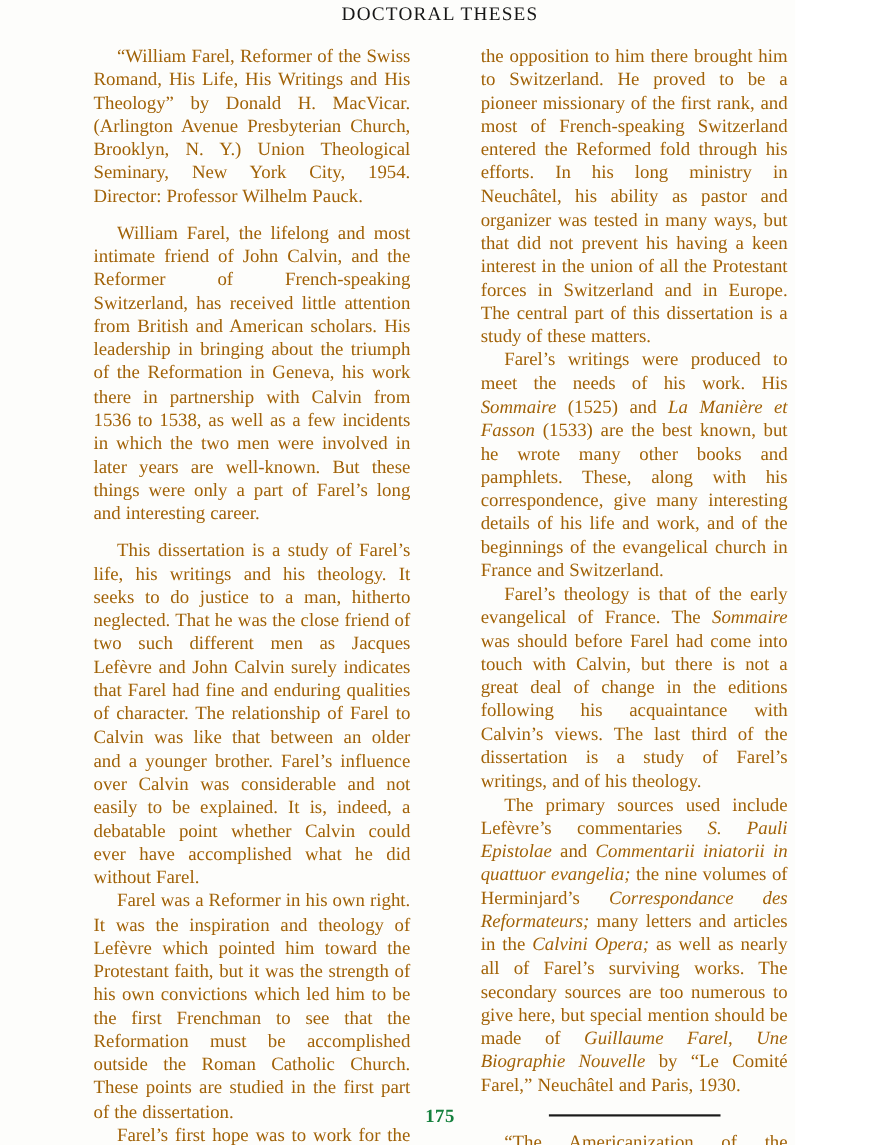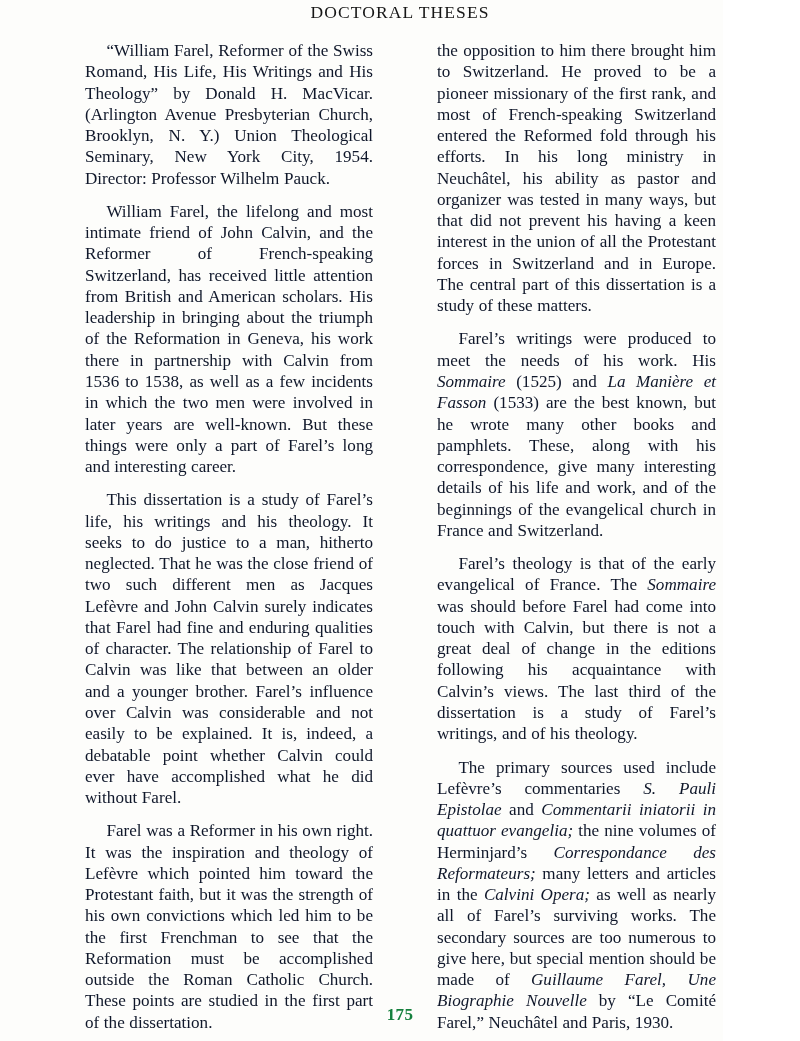--- a/index.html
+++ b/index.html
@@ -49,24 +49,24 @@
   #col-right { left: 352px; width: 279px; }
 
   .para {
     margin: 0 0 0 0;
     font-size: 17.1px;
     line-height: 21.27px;
     text-align: justify;
     text-justify: inter-word;
     text-indent: 1.25em;
     hyphens: manual;
-    color: #0f172a;
+    color: #a16207;
     word-spacing: 0.02em;
   }
-  .para + .para { margin-top: 12px; }
+  .para + .para { margin-top: 0; }
   .para.gap { margin-top: 12px; }
   .para.noindent { text-indent: 0; }
 
   .para i, .para em {
     font-style: italic;
   }
 
   
   .entry-rule {
     width: 156px;

